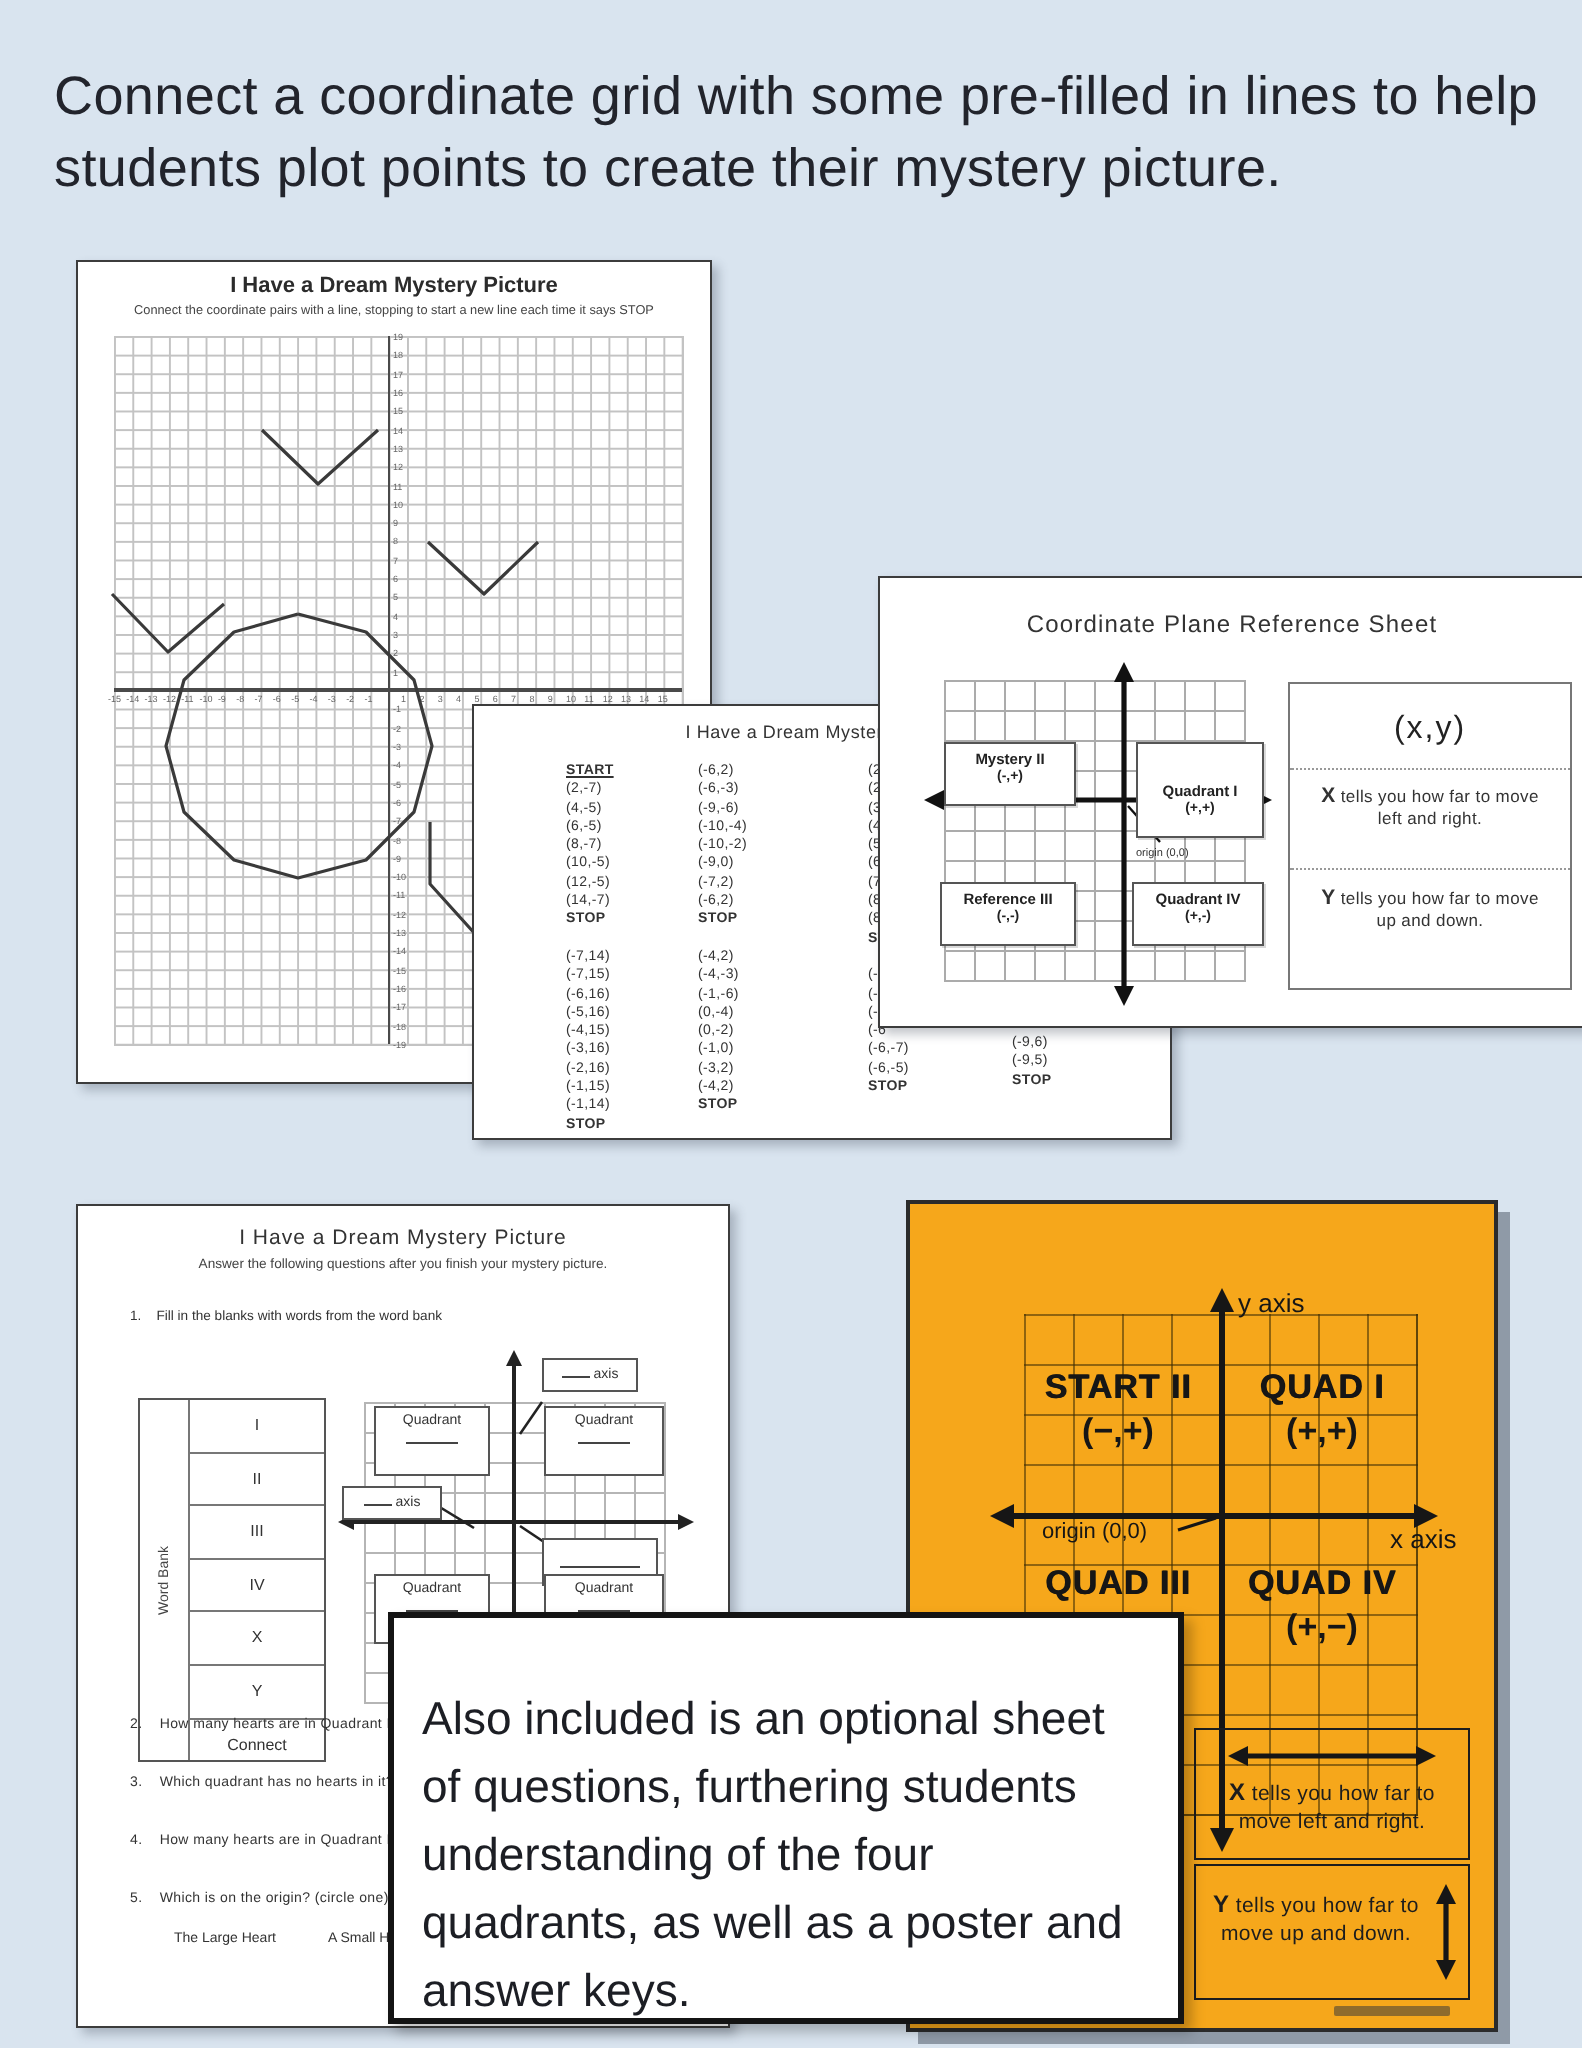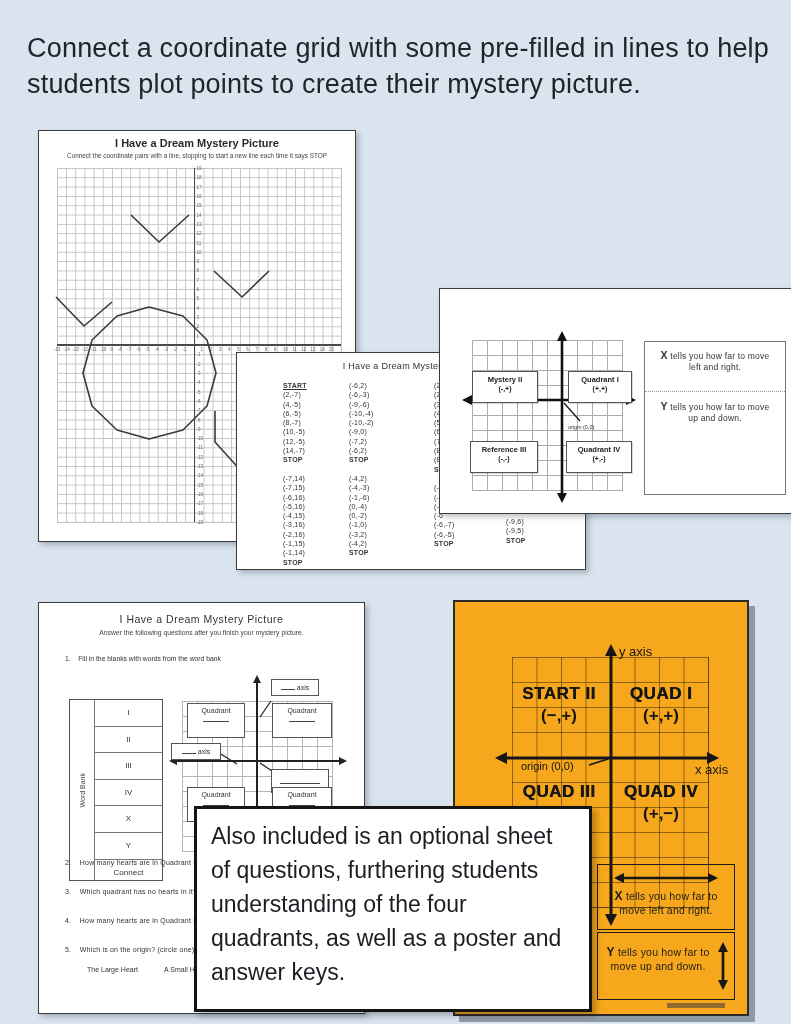--- a/index.html
+++ b/index.html
@@ -7,21 +7,21 @@
          font-family:"Liberation Sans",sans-serif;color:#22242c;}
   .abs{position:absolute;}
   .sheet{position:absolute;background:#fff;border:1.5px solid #3c3c3c;
          box-shadow:3px 3px 5px rgba(50,60,75,.30);margin-left:18px;}
   .b{font-weight:400;}
   
   .bigtext{font-size:27px;line-height:36px;letter-spacing:.2px;color:#22242c;}
   .sidetext{font-size:26px;line-height:35px;letter-spacing:.2px;color:#22242c;}
   .overlaybox{position:absolute;background:#fff;border:3px solid #141414;
               box-shadow:4px 4px 6px rgba(0,0,0,.25);z-index:9;}
-  .overlaybox .txt{padding:10px 14px;font-size:23px;line-height:34px;color:#1c1e24;}
+  .overlaybox .txt{padding:10px 14px;font-size:23px;line-height:34px;color:#1c1e24;margin-top:23px;}
 
   
   .ws-title{position:absolute;width:100%;text-align:center;font-weight:700;color:#2b2b2b;}
   .ws-sub{position:absolute;width:100%;text-align:center;color:#444;}
 
   
   .gridbg{position:absolute;background-image:
       linear-gradient(to right,#c3c3c3 1px,transparent 1px),
       linear-gradient(to bottom,#c3c3c3 1px,transparent 1px);
       border-right:1px solid #c3c3c3;border-bottom:1px solid #c3c3c3;}
@@ -237,52 +237,54 @@
         <div class="li-item kw">STOP</div>
       </div>
     <div class="pairs-col" style="left:269px;top:164px;">
         <div class="li-item">(-9,6)</div>
         <div class="li-item">(-9,5)</div>
         <div class="li-item kw">STOP</div>
       </div>
   </div>
 
   <div class="sheet" style="left:421px;top:288px;width:352px;height:224px;z-index:4;">
+    <div class="ws-title" style="top:16px;font-size:12px;font-weight:400;color:#333;letter-spacing:.6px;">Coordinate Plane Reference Sheet</div>
 
     <div class="gridbg" style="left:32px;top:51px;width:150px;height:150px;background-size:15px 15px;background-image:linear-gradient(to right,#ababab 1px,transparent 1px),linear-gradient(to bottom,#ababab 1px,transparent 1px);border-color:#ababab;"></div>
 
     <svg class="abs" style="left:20px;top:40px;" width="180" height="175">
       <line x1="8" y1="71" x2="170" y2="71" stroke="#111" stroke-width="2.6"></line>
       <polygon points="12,66 12,76 2,71" fill="#111"></polygon>
       <polygon points="166,66 166,76 176,71" fill="#111"></polygon>
       <line x1="102" y1="8" x2="102" y2="168" stroke="#111" stroke-width="2.6"></line>
       <polygon points="97,12 107,12 102,2" fill="#111"></polygon>
       <polygon points="97,164 107,164 102,174" fill="#111"></polygon>
       <line x1="104" y1="74" x2="120" y2="92" stroke="#111" stroke-width="1.2"></line>
     </svg>
     <div class="abs" style="left:128px;top:135px;font-size:5.5px;color:#333;">origin (0,0)</div>
 
     <div class="qbox" style="left:32px;top:82px;width:64px;height:27px;padding-top:3px;">
       <div class="qn">Mystery II</div>
       <div class="qp">(-,+)</div>
     </div>
-    <div class="qbox" style="left:128px;top:82px;width:62px;height:27px;padding-top:3px;">
+    <div class="qbox" style="left:128px;top:82px;width:62px;height:27px;padding-top:19px;">
       <div class="qn">Quadrant I</div>
       <div class="qp">(+,+)</div>
     </div>
     <div class="qbox" style="left:30px;top:152px;width:66px;height:27px;padding-top:3px;">
       <div class="qn">Reference III</div>
       <div class="qp">(-,-)</div>
     </div>
     <div class="qbox" style="left:126px;top:152px;width:64px;height:27px;padding-top:3px;">
       <div class="qn">Quadrant IV</div>
       <div class="qp">(+,-)</div>
     </div>
 
     <div class="rulebox" style="left:204px;top:52px;width:140px;height:152px;">
+      <div class="dotsep" style="height:42px;text-align:center;font-size:16px;letter-spacing:1px;color:#222;line-height:46px;">(x,y)</div>
       <div class="dotsep ruletext" style="height:50px;padding:8px 10px 0 10px;box-sizing:border-box;">
         <span class="bigletter">X</span><span> tells you how far to move left and right.</span>
       </div>
       <div class="ruletext" style="padding:9px 10px 0 10px;">
         <span class="bigletter">Y</span><span> tells you how far to move up and down.</span>
       </div>
     </div>
   </div>
 
   <div class="sheet" style="left:20px;top:602px;width:325px;height:410px;z-index:1;">

